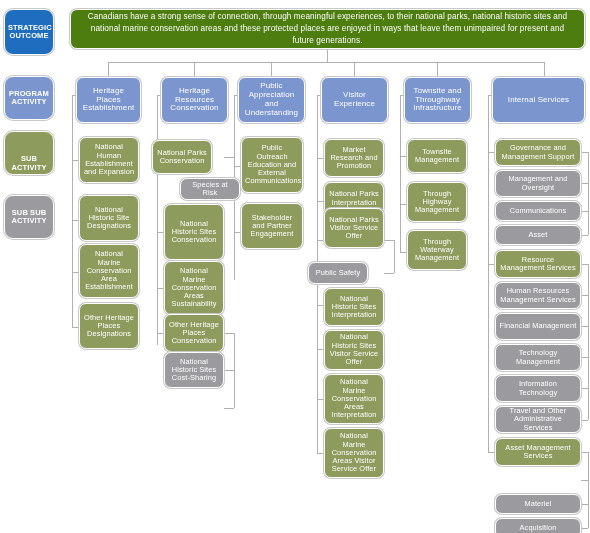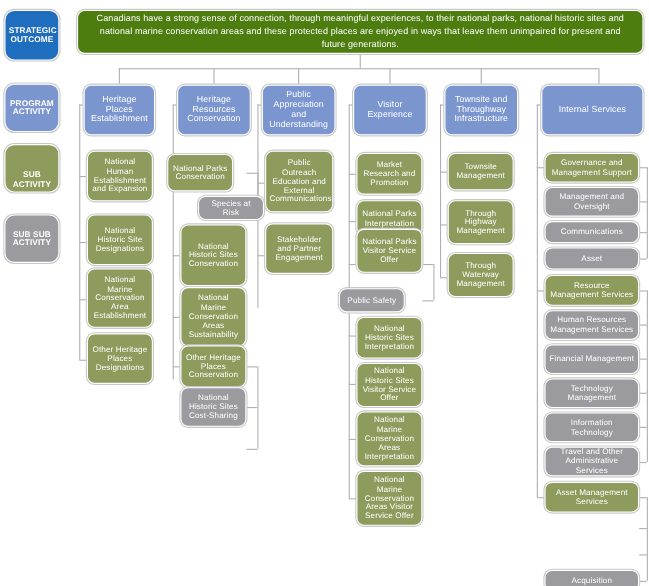--- a/index.html
+++ b/index.html
@@ -286,20 +286,23 @@
   <div class="ln lnv" style="left:588px;top:264px;height:156px;"></div>
   <div class="ln lnh" style="left:581px;top:295px;width:7px;"></div>
   <div class="ln lnh" style="left:581px;top:326px;width:7px;"></div>
   <div class="ln lnh" style="left:581px;top:357px;width:7px;"></div>
   <div class="ln lnh" style="left:581px;top:388px;width:7px;"></div>
   <div class="ln lnh" style="left:581px;top:420px;width:7px;"></div>
 
   <div class="node sa t-sa" style="left:495px;top:438px;width:86px;height:28px;">
     <span>Asset Management Services</span>
   </div>
+  <div class="node ssa t-ssa" style="left:495px;top:494px;width:86px;height:20px;">
+    <span>Materiel</span>
+  </div>
   <div class="node ssa t-ssa" style="left:495px;top:518px;width:86px;height:20px;">
     <span>Acquisition</span>
   </div>
   <div class="ln lnh" style="left:581px;top:452px;width:7px;"></div>
   <div class="ln lnv" style="left:588px;top:452px;height:76px;"></div>
   <div class="ln lnh" style="left:581px;top:480px;width:7px;"></div>
   <div class="ln lnh" style="left:581px;top:504px;width:7px;"></div>
   <div class="ln lnh" style="left:581px;top:528px;width:7px;"></div>
 
 </div>

